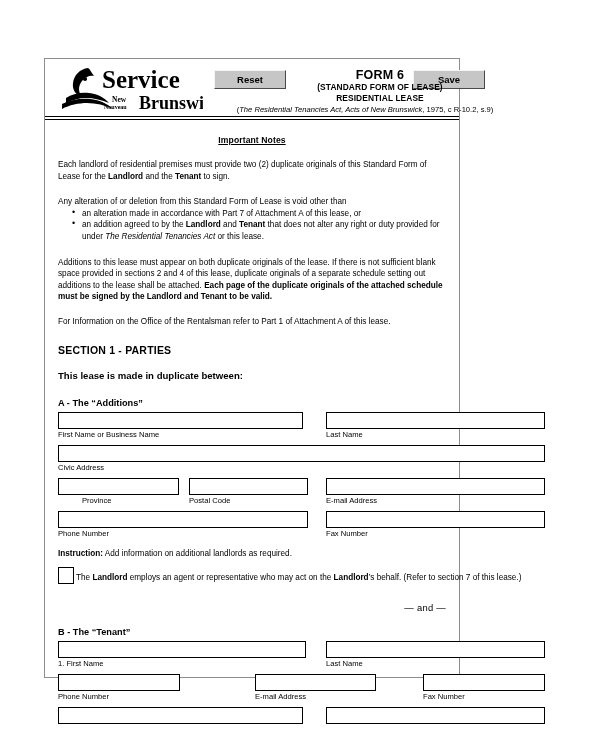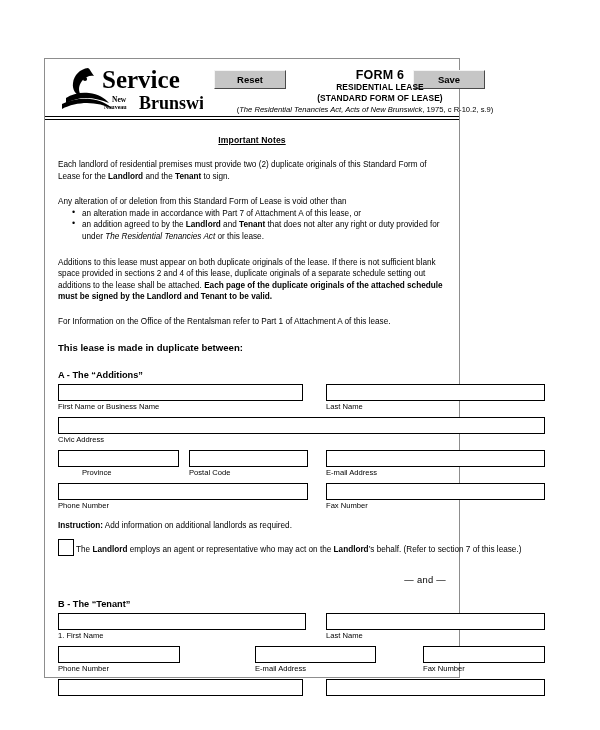--- a/index.html
+++ b/index.html
@@ -270,22 +270,22 @@
         <text x="81" y="47" font-family="'Liberation Serif', serif" font-size="18" font-weight="bold" fill="#000">Brunswick</text>
       </svg>
     </div>
 
     <button class="btn btn-reset">Reset</button>
 
     <button class="btn btn-save">Save</button>
 
     <div class="title-block">
       <div class="t-form6">FORM 6</div>
+      <div class="t-sub">(STANDARD FORM OF LEASE)</div>
       <div class="t-sub">RESIDENTIAL LEASE</div>
-      <div class="t-sub">(STANDARD FORM OF LEASE)</div>
       <div class="t-act"><span>(</span><i>The Residential Tenancies Act, Acts of New Brunswick</i><span>, 1975, c R-10.2, s.9)</span></div>
     </div>
 
     <div class="rule-double"></div>
   </div>
 
   <div class="body">
 
     <div class="notes-title">Important Notes</div>
 
@@ -295,20 +295,21 @@
 
     <ul class="bul">
       <li>an alteration made in accordance with Part 7 of Attachment A of this lease, or</li>
       <li><span>an addition agreed to by the </span><b>Landlord</b><span> and </span><b>Tenant</b><span> that does not alter any right or duty provided for under </span><i>The Residential Tenancies Act</i><span> or this lease.</span></li>
     </ul>
 
     <p class="para"><span>Additions to this lease must appear on both duplicate originals of the lease. If there is not sufficient blank space provided in sections 2 and 4 of this lease, duplicate originals of a separate schedule setting out additions to the lease shall be attached. </span><b>Each page of the duplicate originals of the attached schedule must be signed by the Landlord and Tenant to be valid.</b></p>
 
     <p class="para tight">For Information on the Office of the Rentalsman refer to Part 1 of Attachment A of this lease.</p>
 
+    <div class="sec-head">SECTION 1 - PARTIES</div>
 
     <div class="lease-dup">This lease is made in duplicate between:</div>
 
     <div class="party-head">A - The “Additions”</div>
 
     <div class="fieldrow">
       <input class="fbox" style="left: 0px; width: 245px;" value="">
       <span class="flabel" style="left:0;">First Name or Business Name</span>
       <input class="fbox" style="left: 268px; width: 219px;" value="">
       <span class="flabel" style="left:268px;">Last Name</span>

